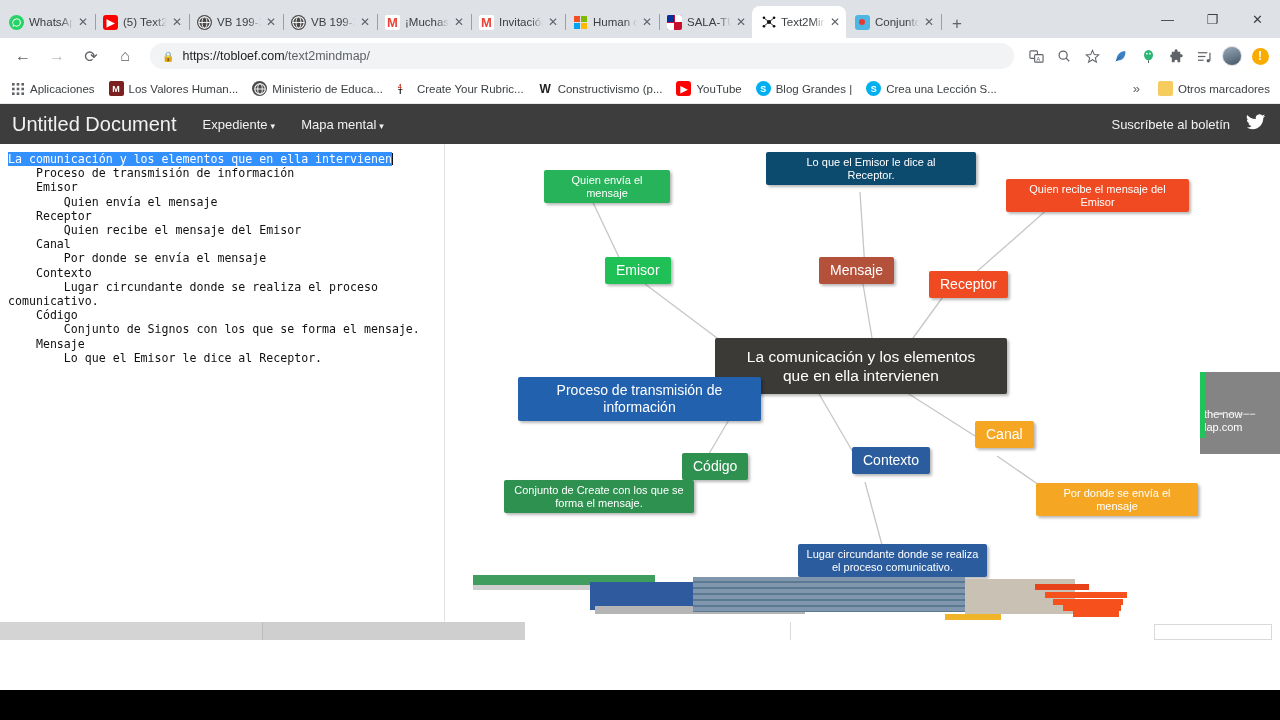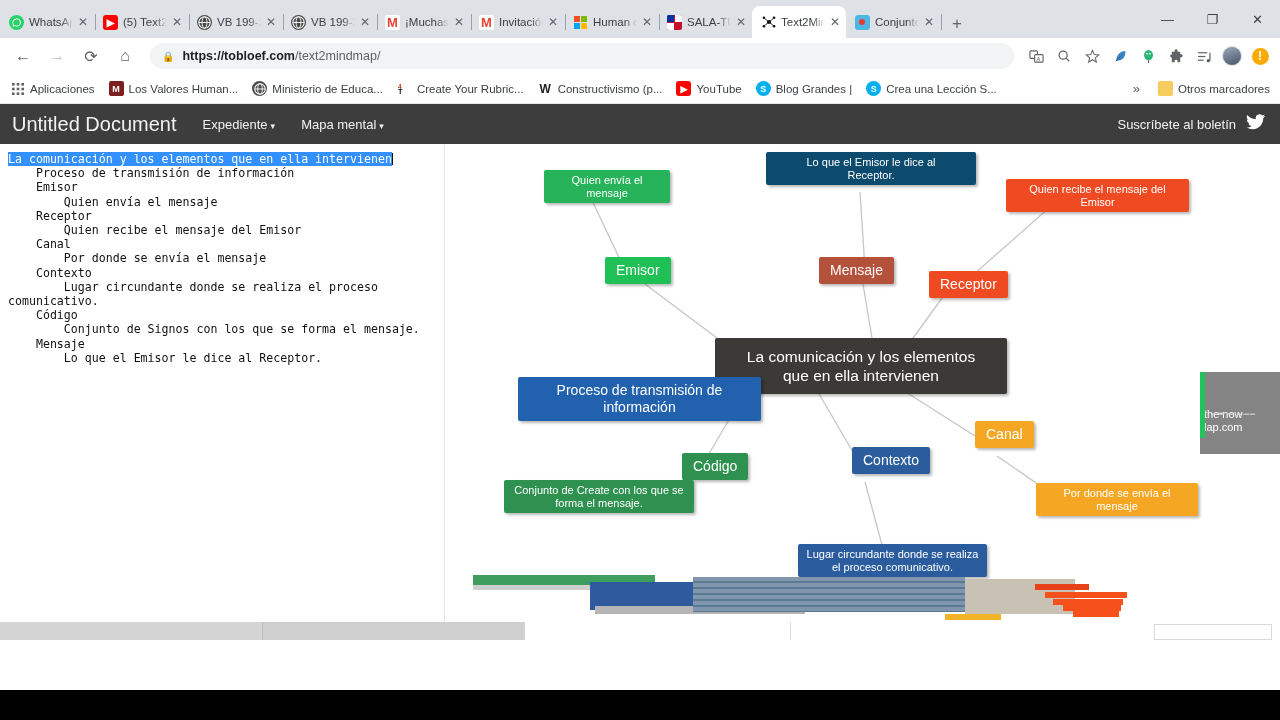--- a/index.html
+++ b/index.html
@@ -65,21 +65,21 @@
              padding: 0 8px; gap: 4px; }
   .navbtn { width: 30px; height: 30px; display: flex; align-items: center;
             justify-content: center; color: #5f6368; font-size: 16px; }
   .navbtn.dim { color: #bdc1c6; }
   .omnibox {
     flex: 1; height: 26px; background: #f1f3f4; border-radius: 13px;
     display: flex; align-items: center; padding: 0 12px; gap: 8px;
     margin: 0 6px; font-size: 12.5px; color: #202124;
   }
   .omnibox .lock { font-size: 10px; color: #5f6368; }
-  .omni-url .dom { font-weight: bold; color: #202124; }
+  .omni-url .dom { font-weight: normal; color: #202124; }
   .omni-url .rest { color: #5f6368; }
   .tbicon { width: 24px; height: 24px; display: flex; align-items: center;
             justify-content: center; font-size: 13px; color: #5f6368; flex: 0 0 auto; }
   .avatar { width: 20px; height: 20px; border-radius: 50%;
             background: linear-gradient(160deg,#9ab,#456); border: 1px solid #dadce0; }
   .alertdot { width: 17px; height: 17px; border-radius: 50%; background: #f9ab00;
               color: #fff; font-size: 12px; font-weight: bold;
               display: flex; align-items: center; justify-content: center; }
 
   .bookmarks { height: 30px; background: #fff; display: flex; align-items: center;
@@ -102,21 +102,21 @@
 
   
   .app { height: 518px; background: #fff; display: flex; flex-direction: column; }
   .appbar {
     height: 40px; background: #3d3d3d; display: flex; align-items: center;
     padding: 0 12px; color: #f1f1f1;
   }
   .app-title { font-size: 20px; margin-right: 26px; }
   .app-menu { font-size: 13px; margin-right: 26px; color: #f1f1f1; }
   .caret { font-size: 9px; margin-left: 3px; }
-  .appbar-right { margin-left: auto; display: flex; align-items: center; gap: 8px; justify-content: flex-end; }
+  .appbar-right { margin-left: auto; display: flex; align-items: center; gap: 14px; justify-content: flex-end; }
   .newsletter { font-size: 13px; }
   .twitter { width: 24px; height: 20px; fill: #fff; }
 
   .workspace { flex: 1; display: flex; position: relative; overflow: hidden; }
   .editor {
     width: 445px; flex: 0 0 445px; background: #fff; position: relative;
     padding: 8px 8px 0 8px;
     border-right: 1px solid #e3e3e3;
   }
   .editor-text {

